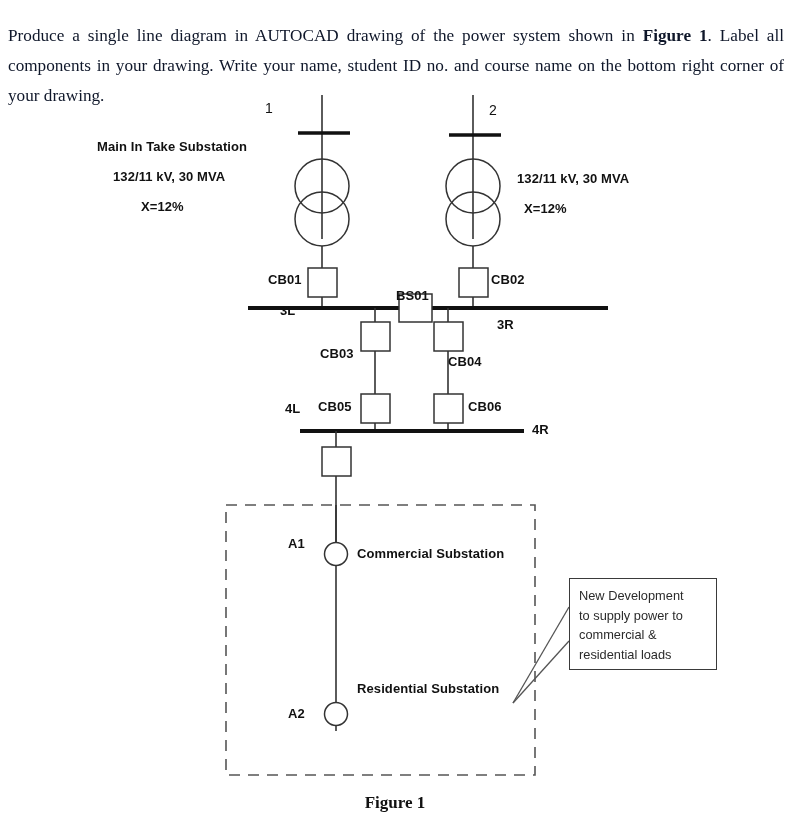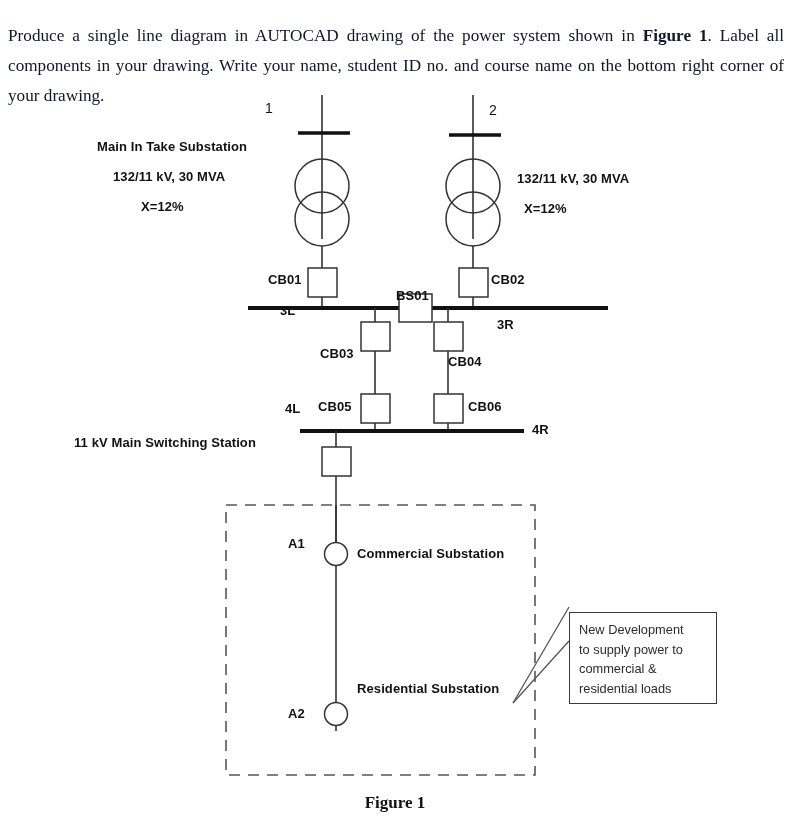--- a/index.html
+++ b/index.html
@@ -49,21 +49,21 @@
     white-space: nowrap;
     font-weight: 600;
     letter-spacing: 0.1px;
   }
   .dlabel.busnum { font-size: 14px; font-weight: 500; }
 
   
   #note-box {
     position: absolute;
     left: 569px;
-    top: 532px;
+    top: 498px;
     width: 148px;
     height: 92px;
     border: 1.3px solid #3a3a3a;
     background: #ffffff;
     box-sizing: border-box;
     padding: 7px 8px 0 9px;
   }
   #note-box .note-line {
     font-family: "Liberation Sans", sans-serif;
     font-size: 12.8px;
@@ -169,21 +169,20 @@
     <span class="dlabel" style="left:497px; top:237px;">3R</span>
 
     <span class="dlabel" style="left:320px; top:266px;">CB03</span>
     <span class="dlabel" style="left:448px; top:274px;">CB04</span>
 
     <span class="dlabel" style="left:285px; top:321px;">4L</span>
     <span class="dlabel" style="left:318px; top:319px;">CB05</span>
     <span class="dlabel" style="left:468px; top:319px;">CB06</span>
     <span class="dlabel" style="left:532px; top:342px;">4R</span>
 
-    <span class="dlabel" style="left:74px; top:355px;">11 kV Main Switching Station</span>
 
     <span class="dlabel" style="left:288px; top:456px;">A1</span>
     <span class="dlabel" style="left:357px; top:466px;">Commercial Substation</span>
 
     <span class="dlabel" style="left:288px; top:626px;">A2</span>
     <span class="dlabel" style="left:357px; top:601px;text-align:center;">Residential  Substation</span>
 
     <div id="note-box">
       <div class="note-line">New Development</div>
       <div class="note-line">to supply power to</div>

